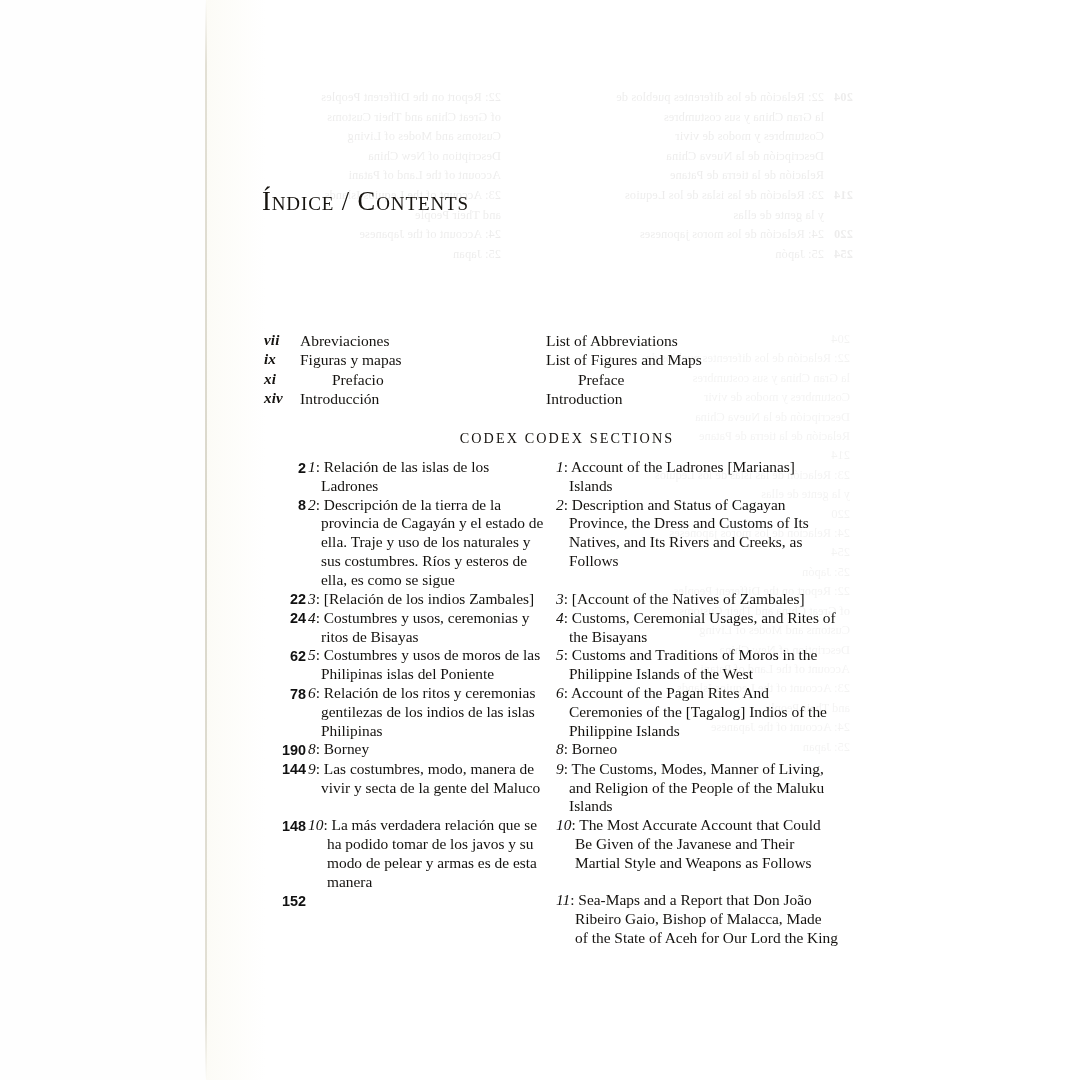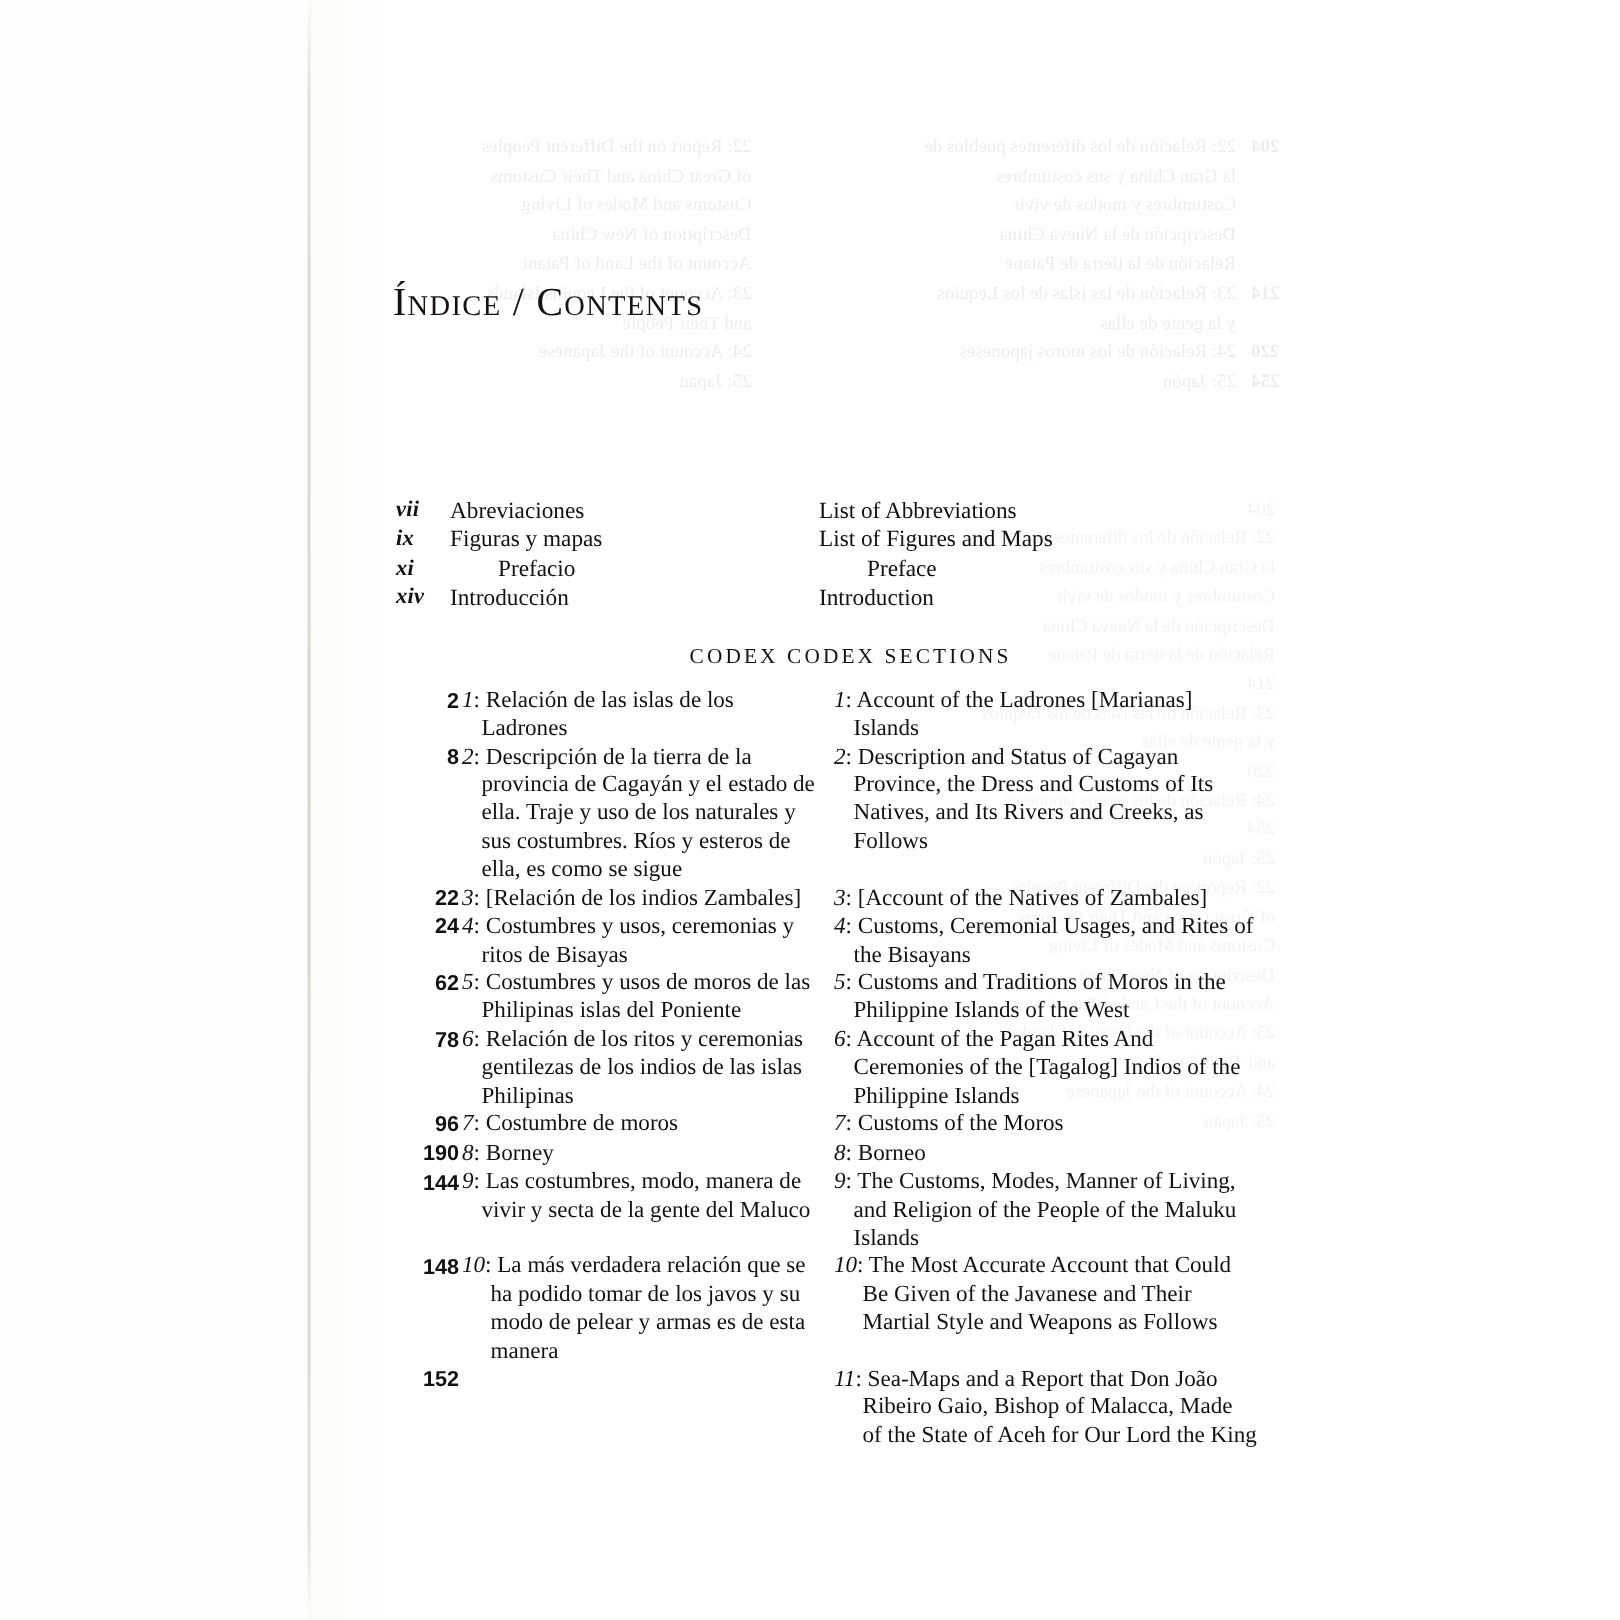--- a/index.html
+++ b/index.html
@@ -429,27 +429,20 @@
           </div>
           <div class="toc-row">
             <div class="col-es">
               <div class="pg">78</div>
               <div class="entry"><span class="sn">6</span><span>: Relación de los ritos y ceremonias gentilezas de los indios de las islas Philipinas</span></div>
             </div>
             <div class="col-en"><span class="sn">6</span><span>: Account of the Pagan Rites And Ceremonies of the [Tagalog] Indios of the Philippine Islands</span></div>
           </div>
           <div class="toc-row">
             <div class="col-es">
-              <div class="pg">96</div>
-              <div class="entry"><span class="sn">7</span><span>: Costumbre de moros</span></div>
-            </div>
-            <div class="col-en"><span class="sn">7</span><span>: Customs of the Moros</span></div>
-          </div>
-          <div class="toc-row">
-            <div class="col-es">
               <div class="pg">190</div>
               <div class="entry"><span class="sn">8</span><span>: Borney</span></div>
             </div>
             <div class="col-en"><span class="sn">8</span><span>: Borneo</span></div>
           </div>
           <div class="toc-row">
             <div class="col-es">
               <div class="pg">144</div>
               <div class="entry"><span class="sn">9</span><span>: Las costumbres, modo, manera de vivir y secta de la gente del Maluco</span></div>
             </div>

